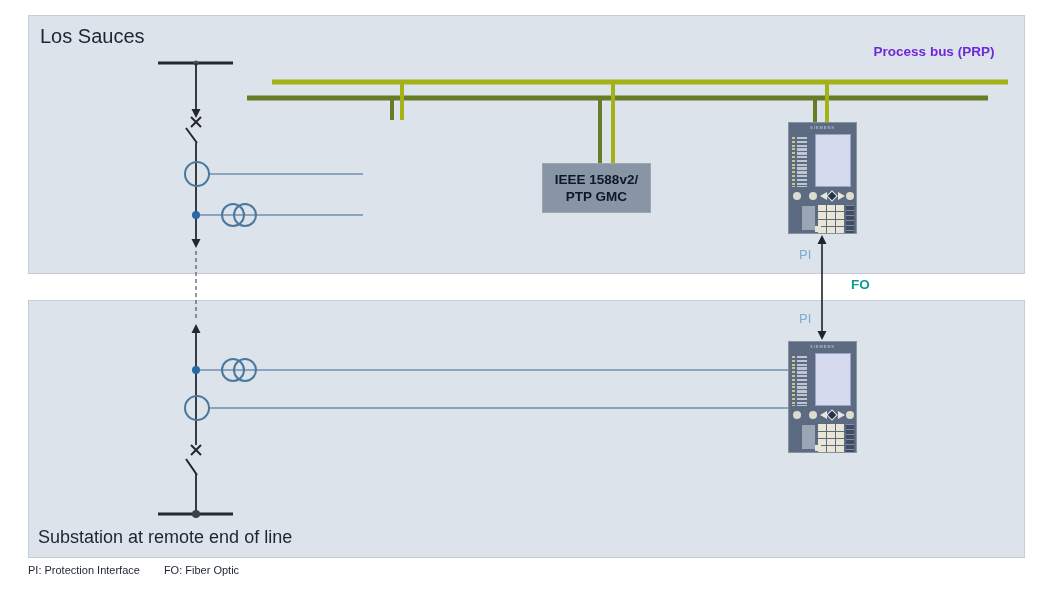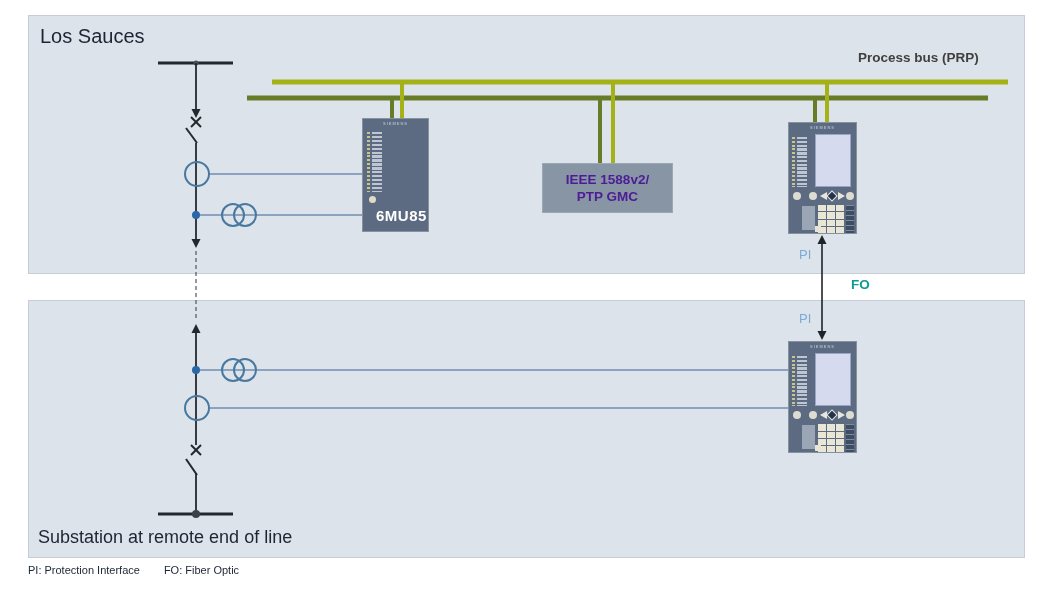--- a/index.html
+++ b/index.html
@@ -6,21 +6,21 @@
   .stage{position:relative;width:1050px;height:589px;background:#ffffff;overflow:hidden;
          font-family:"Liberation Sans",sans-serif;}
   .panel{position:absolute;background:#dde3ea;border:1px solid #c6cdd6;box-sizing:border-box;z-index:1;}
   .panel-top{left:28px;top:15px;width:997px;height:259px;}
   .panel-bottom{left:28px;top:300px;width:997px;height:258px;}
   svg.lines{position:absolute;left:0;top:0;z-index:2;pointer-events:none;}
 
   
   .lbl{position:absolute;z-index:4;color:#1b2534;white-space:nowrap;}
   .lbl-title{left:40px;top:25px;font-size:20px;}
-  .lbl-processbus{left:858px;top:50px;width:152px;text-align:left;font-weight:bold;font-size:13.5px;color:#404040;}
+  .lbl-processbus{left:858px;top:44px;width:152px;text-align:center;font-weight:bold;font-size:13.5px;color:#6d28d9;}
   .lbl-pi-top{left:799px;top:247px;font-size:13px;color:#79abd9;}
   .lbl-fo{left:831px;top:277px;font-size:13.5px;font-weight:bold;color:#0f9b95;padding-left:20px;}
   .lbl-pi-bottom{left:799px;top:311px;font-size:13px;color:#79abd9;}
   .lbl-substation{left:38px;top:527px;font-size:18px;}
   .legend{left:28px;top:564px;font-size:11px;}
   .legend span{margin-right:24px;text-align:right;}
 
   
   .dev{position:absolute;z-index:3;background:#5c6b81;border:1px solid #87929f;box-sizing:border-box;}
   .dev-brand{position:absolute;top:2px;left:0;right:0;text-align:center;font-size:4px;line-height:5px;
@@ -52,22 +52,22 @@
   
   .mu{left:362px;top:118px;width:67px;height:114px;}
   .mu-ledcol{position:absolute;left:4px;top:13px;width:3px;height:60px;
              background:repeating-linear-gradient(to bottom,#c9c489 0 2px,rgba(0,0,0,0) 2px 3.9px);}
   .mu-ledstrip{position:absolute;left:9px;top:13px;width:10px;height:60px;
              background:repeating-linear-gradient(to bottom,#bdc6d2 0 2.4px,rgba(0,0,0,0) 2.4px 3.9px);}
   .mu-btn{position:absolute;left:6px;top:77px;width:7px;height:7px;border-radius:50%;background:#e2dbc4;}
   .mu-label{position:absolute;left:13px;bottom:7px;font-size:15px;font-weight:bold;color:#ffffff;letter-spacing:0.5px;}
 
   
-  .gmc{left:542px;top:163px;width:131px;height:50px;background:#8795a4;border:1px solid #9ba7b3;
-       box-sizing:border-box;color:#4c1d95;font-weight:bold;font-size:13.5px;line-height:17px;
+  .gmc{left:542px;top:163px;width:109px;height:50px;background:#8795a4;border:1px solid #9ba7b3;
+       box-sizing:border-box;color:#0f172a;font-weight:bold;font-size:13.5px;line-height:17px;
        text-align:center;padding-top:7px;}
 </style>
 </head>
 <body>
 
 <div class="stage">
 
   <div class="panel panel-top"></div>
   <div class="panel panel-bottom"></div>
 
@@ -122,27 +122,20 @@
       <circle cx="197" cy="408" r="12" stroke="#49789f" stroke-width="2"></circle>
     </g>
 
     <g>
       <line x1="822" y1="243" x2="822" y2="332" stroke="#1f242b" stroke-width="1.6"></line>
       <polygon points="817.5,244 826.5,244 822,235" fill="#1f242b"></polygon>
       <polygon points="817.5,331 826.5,331 822,340" fill="#1f242b"></polygon>
     </g>
   </svg>
 
-  <div class="dev mu">
-    <div class="dev-brand">SIEMENS</div>
-    <div class="mu-ledcol"></div>
-    <div class="mu-ledstrip"></div>
-    <div class="mu-btn"></div>
-    <div class="mu-label">6MU85</div>
-  </div>
 
   <div class="dev gmc">
     <span>IEEE 1588v2/</span><br>
     <span>PTP GMC</span>
   </div>
 
   <div class="dev relay" style="left:788px;top:122px;">
     <div class="dev-brand">SIEMENS</div>
     <div class="r-ledcol"></div>
     <div class="r-ledstrip"></div>

